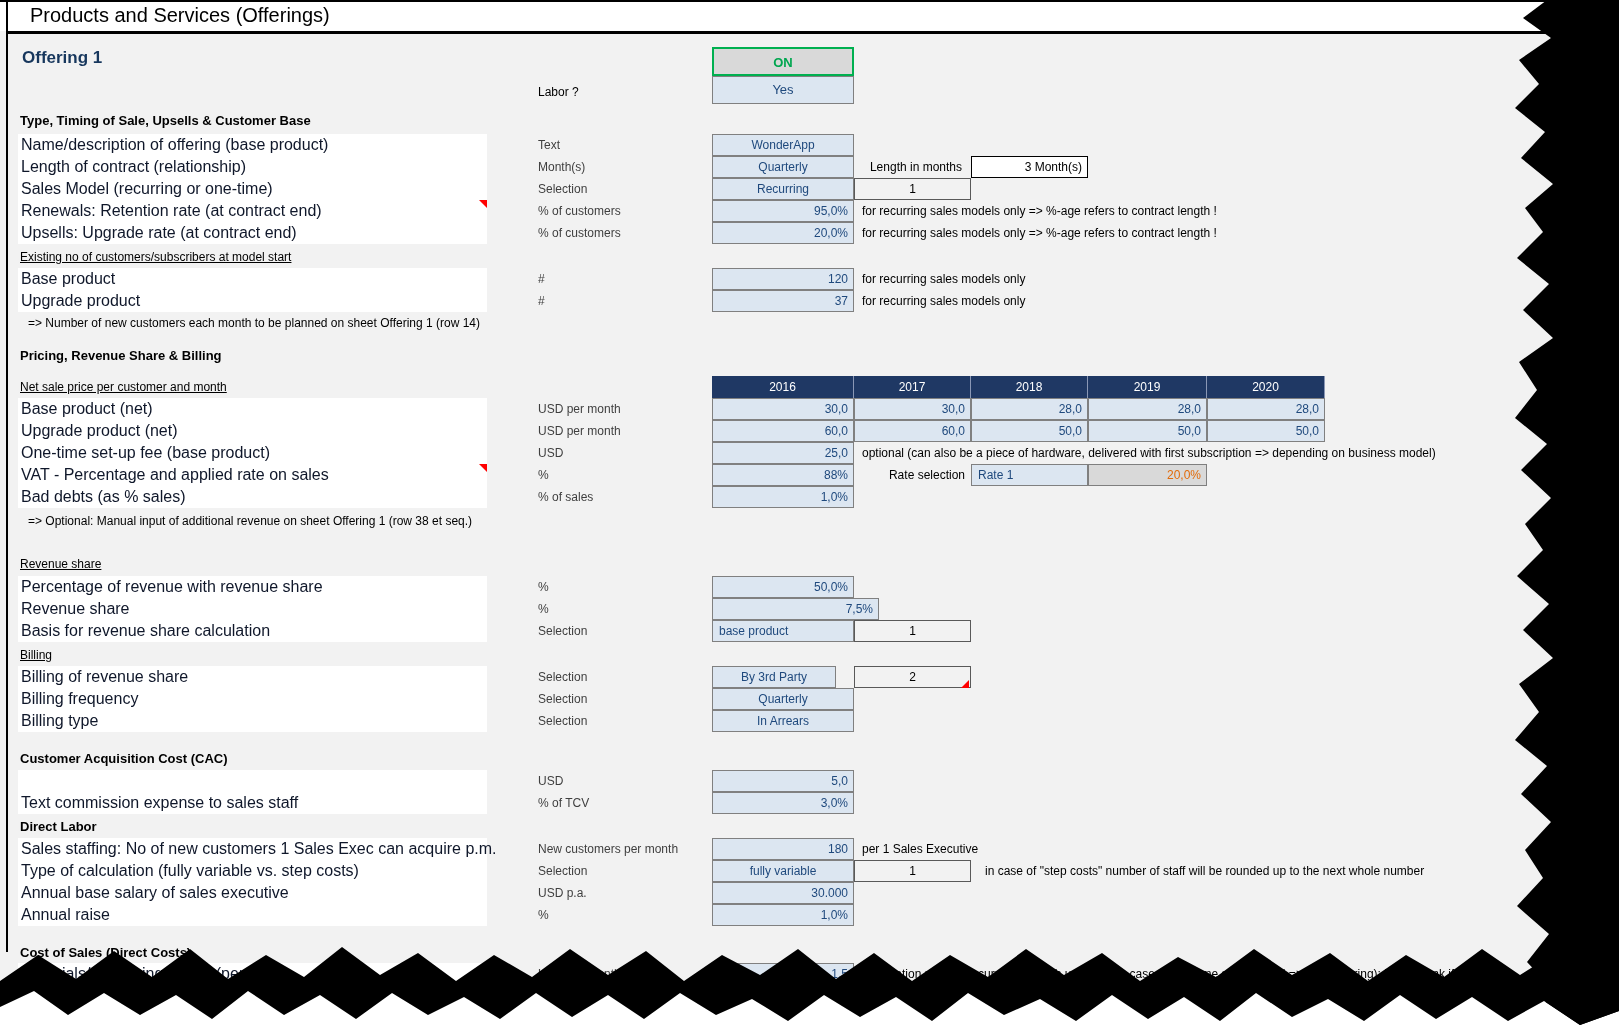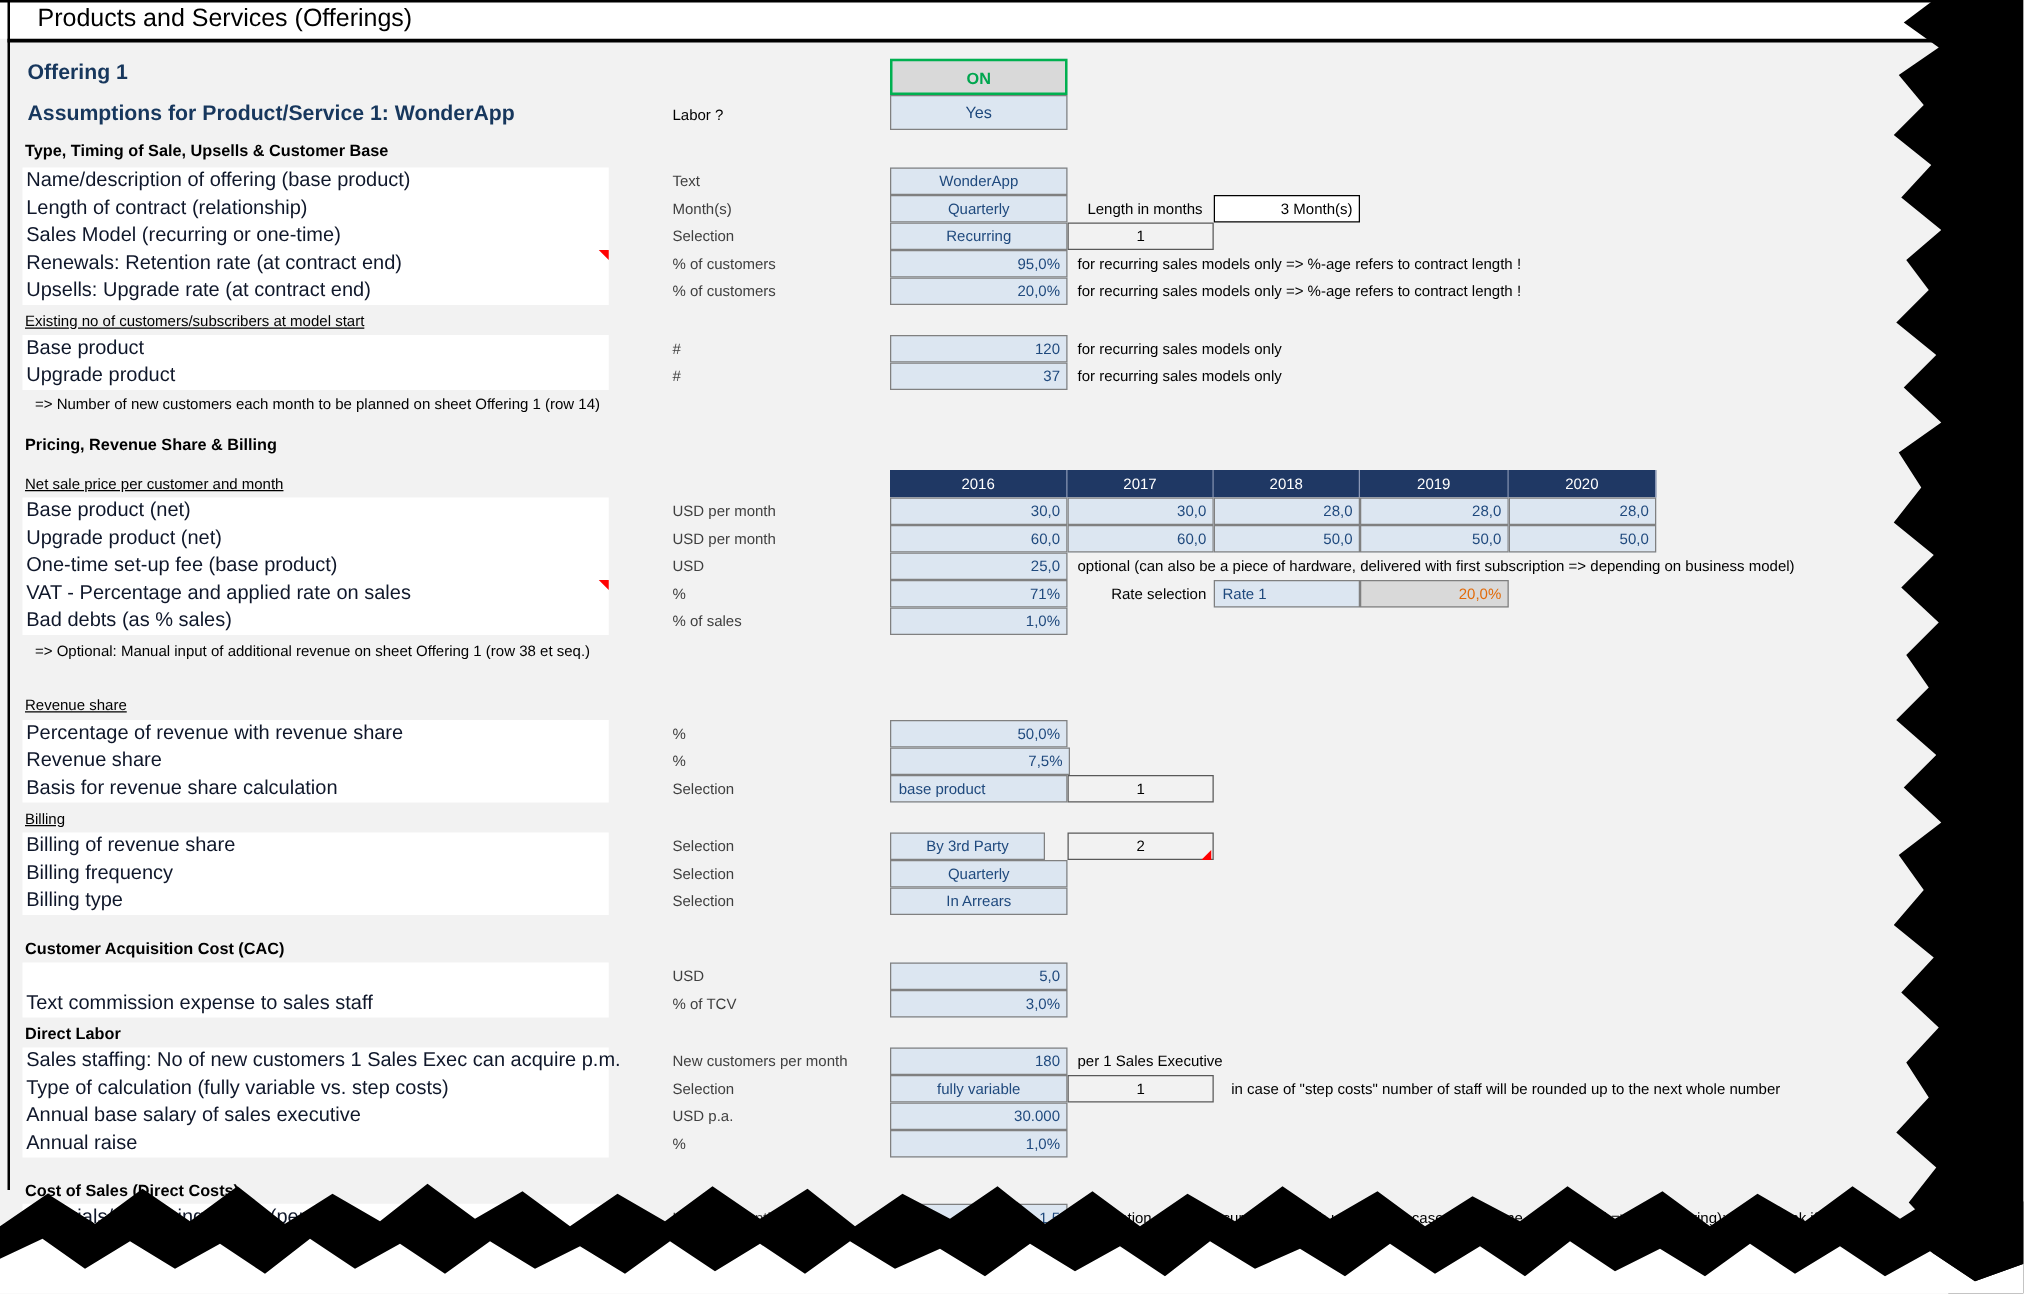--- a/index.html
+++ b/index.html
@@ -42,21 +42,20 @@
 <div class="sheet">
 
   <div class="abs titlebar"></div>
   <div class="abs page-title">Products and Services (Offerings)</div>
   <div class="abs rule-thick"></div>
   <div class="abs line-left"></div>
   <div class="abs line-top"></div>
 
   <div class="abs h-offering">Offering 1</div>
   <div class="abs on-cell">ON</div>
-  <div class="abs h-assume">Assumptions for Product/Service 1: WonderApp</div>
   <div class="abs active-lbl">Labor ?</div>
   <div class="abs yes-cell">Yes</div>
 
   <div class="abs sec-head" style="top:110px;">Type, Timing of Sale, Upsells &amp; Customer Base</div>
   <div class="abs lblblock" style="top:134px;height:110px;"></div>
 
   <div class="abs lbl" style="top:134px;">Name/description of offering (base product)</div>
   <div class="abs unit" style="top:134px;">Text</div>
   <div class="abs cell blue center" style="left:712px;top:134px;width:142px;">WonderApp</div>
 
@@ -125,41 +124,41 @@
   <div class="abs cell blue right" style="left:1207px;top:420px;width:118px;">50,0</div>
 
   <div class="abs lbl" style="top:442px;">One-time set-up fee (base product)</div>
   <div class="abs unit" style="top:442px;">USD</div>
   <div class="abs cell blue right" style="left:712px;top:442px;width:142px;">25,0</div>
   <div class="abs note" style="top:442px;">optional (can also be a piece of hardware, delivered with first subscription =&gt; depending on business model)</div>
 
   <div class="abs lbl" style="top:464px;">VAT - Percentage and applied rate on sales</div>
   <div class="abs tri-t" style="left:479px;top:464px;"></div>
   <div class="abs unit" style="top:464px;">%</div>
-  <div class="abs cell blue right" style="left:712px;top:464px;width:142px;">71%</div>
+  <div class="abs cell blue right" style="left:712px;top:464px;width:142px;">88%</div>
   <div class="abs inline-lbl" style="left:854px;top:464px;width:111px;text-align:right;">Rate selection</div>
   <div class="abs cell blue leftal" style="left:971px;top:464px;width:117px;">Rate 1</div>
   <div class="abs cell ratecell right" style="left:1088px;top:464px;width:119px;">20,0%</div>
 
   <div class="abs lbl" style="top:486px;">Bad debts (as % sales)</div>
   <div class="abs unit" style="top:486px;">% of sales</div>
   <div class="abs cell blue right" style="left:712px;top:486px;width:142px;">1,0%</div>
 
   <div class="abs inline-lbl" style="left:28px;top:510px;">=&gt; Optional: Manual input of additional revenue on sheet Offering 1 (row 38 et seq.)</div>
 
   <div class="abs sub-head" style="top:553px;">Revenue share</div>
   <div class="abs lblblock" style="top:576px;height:66px;"></div>
 
   <div class="abs lbl" style="top:576px;">Percentage of revenue with revenue share</div>
   <div class="abs unit" style="top:576px;">%</div>
   <div class="abs cell blue right" style="left:712px;top:576px;width:142px;">50,0%</div>
 
   <div class="abs lbl" style="top:598px;">Revenue share</div>
   <div class="abs unit" style="top:598px;">%</div>
-  <div class="abs cell blue right" style="left:712px;top:598px;width:144px;">7,5%</div>
+  <div class="abs cell blue right" style="left:712px;top:598px;width:167px;">7,5%</div>
 
   <div class="abs lbl" style="top:620px;">Basis for revenue share calculation</div>
   <div class="abs unit" style="top:620px;">Selection</div>
   <div class="abs cell blue leftal" style="left:712px;top:620px;width:142px;">base product</div>
   <div class="abs cell code" style="left:854px;top:620px;width:117px;">1</div>
 
   <div class="abs sub-head" style="top:644px;">Billing</div>
   <div class="abs lblblock" style="top:666px;height:66px;"></div>
 
   <div class="abs lbl" style="top:666px;">Billing of revenue share</div>

